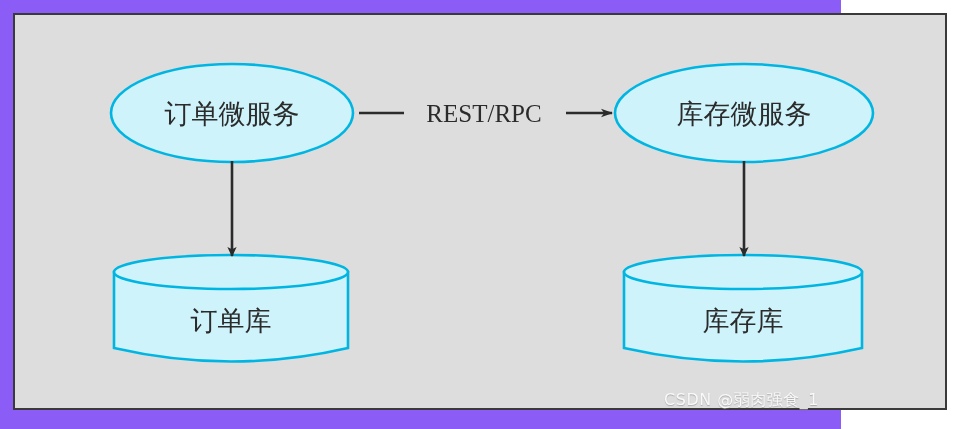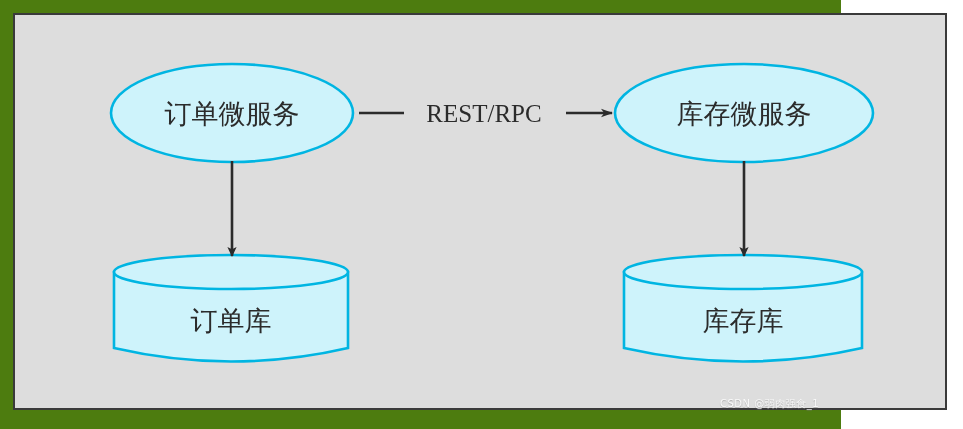--- a/index.html
+++ b/index.html
@@ -10,21 +10,21 @@
   body {
     width: 963px;
     height: 429px;
     font-family: "Liberation Sans", "DejaVu Sans", sans-serif;
     overflow: hidden;
   }
   #canvas {
     position: relative;
     width: 841px;
     height: 429px;
-    background: #4d7c0f;
+    background: #8b5cf6;
   }
   #frame {
     position: absolute;
     left: 13px;
     top: 13px;
     width: 934px;
     height: 397px;
     border: 2px solid #3a3a3a;
     background: #dddddd;
     box-sizing: border-box;
@@ -44,21 +44,21 @@
   .edge-label {
     font-family: "Liberation Serif", "DejaVu Serif", serif;
     font-size: 25px;
     fill: #2b2b2b;
   }
   .watermark {
     position: absolute;
     right: 22px;
     bottom: 18px;
     font-family: "DejaVu Sans", "Liberation Sans", sans-serif;
-    font-size: 10px;
+    font-size: 16px;
     color: #ffffff;
     opacity: 0.85;
     text-shadow: 0 1px 1px rgba(120,120,120,0.6);
     letter-spacing: 0.5px;
     white-space: nowrap;
     pointer-events: none;
   }
 </style>
 </head>
 <body>

